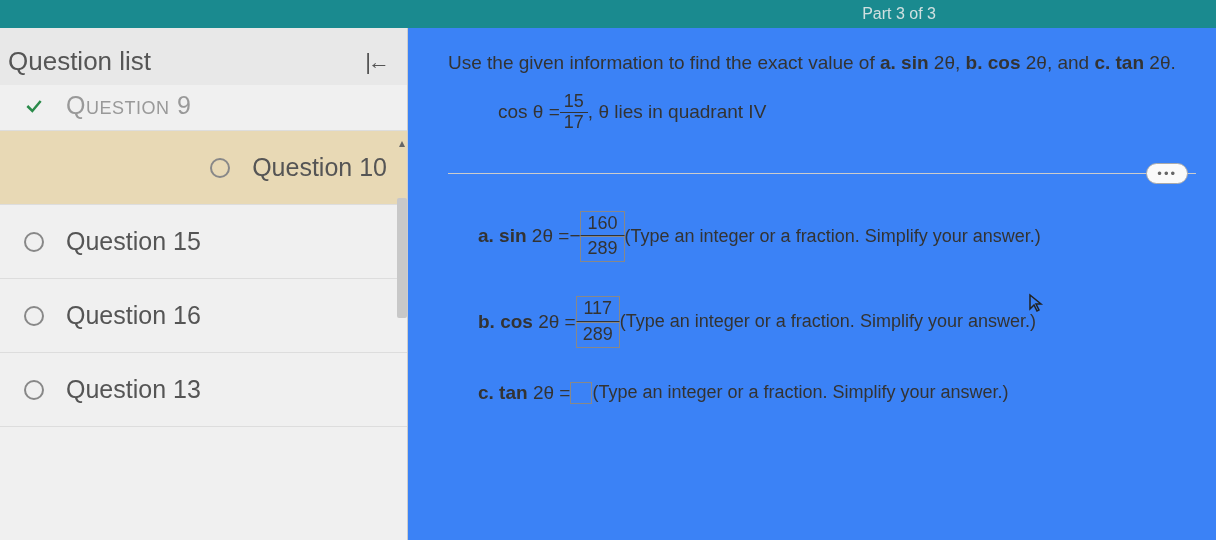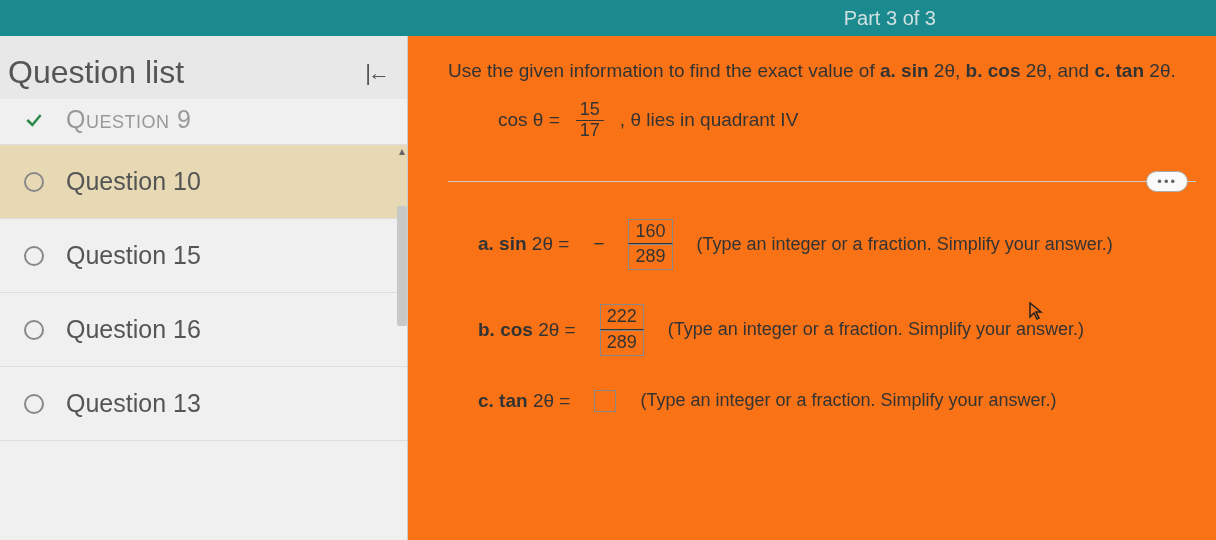--- a/index.html
+++ b/index.html
@@ -9,48 +9,48 @@
     }
     body {
       font-family: Arial, Helvetica, sans-serif;
       width: 1216px;
       height: 540px;
       overflow: hidden;
       background: #f5f5f5;
       color: #333;
     }
     .top-bar {
-      height: 36px;
+      height: 28px;
       background: #1a8a8f;
       display: flex;
       justify-content: flex-end;
       align-items: center;
       padding-right: 280px;
       color: #d0e0e0;
-      font-size: 20px;
+      font-size: 16px;
     }
     .main {
       display: flex;
       height: calc(100% - 28px);
     }
     .sidebar {
       width: 408px;
       background: #f0f0f0;
       border-right: 1px solid #ccc;
       position: relative;
     }
     .sidebar-header {
       display: flex;
       align-items: center;
       justify-content: space-between;
       padding: 18px 20px 8px 8px;
       background: #e8e8e8;
     }
     .sidebar-title {
-      font-size: 32px;
+      font-size: 26px;
       color: #555;
       font-weight: 400;
     }
     .collapse-arrow {
       font-size: 22px;
       color: #555;
       cursor: pointer;
       user-select: none;
       letter-spacing: -3px;
     }
@@ -66,20 +66,21 @@
       background: #f0f0f0;
     }
     .q-item.partial {
       padding-top: 6px;
       padding-bottom: 10px;
       color: #999;
       letter-spacing: 0.5px;
     }
     .q-item.selected {
       background: #e8d9b5;
+      justify-content: flex-end;
     }
     .radio {
       width: 20px;
       height: 20px;
       border: 2px solid #888;
       border-radius: 50%;
       flex-shrink: 0;
     }
     .check {
       width: 20px;
@@ -101,35 +102,35 @@
       position: absolute;
       right: 0;
       top: 170px;
       width: 10px;
       height: 120px;
       background: #c8c8c8;
       border-radius: 2px;
     }
     .content {
       flex: 1;
-      background: #f97316;
+      background: #3b82f6;
       padding: 24px 20px 0 40px;
       position: relative;
     }
     .prompt {
       font-size: 19px;
       color: #333;
       margin-bottom: 18px;
     }
     .given {
       font-size: 19px;
       color: #333;
       display: flex;
       align-items: center;
-      gap: 16px;
+      gap: 0;
       margin-left: 50px;
       margin-bottom: 30px;
     }
     .frac {
       display: inline-flex;
       flex-direction: column;
       vertical-align: middle;
       line-height: 1.1;
       font-size: 18px;
     }
@@ -169,21 +170,21 @@
       border-radius: 12px;
       padding: 2px 10px;
       font-size: 13px;
       color: #666;
       letter-spacing: 2px;
       cursor: pointer;
     }
     .answer-row {
       display: flex;
       align-items: center;
-      gap: 24px;
+      gap: 0;
       font-size: 19px;
       color: #333;
       margin-bottom: 34px;
       margin-left: 30px;
     }
     .answer-row .label-part { font-weight: bold; }
     .hint {
       font-size: 18px;
       color: #333;
     }
@@ -277,21 +278,21 @@
       <span class="frac boxed">
         <span class="num">160</span>
         <span class="den">289</span>
       </span>
       <span class="hint">(Type an integer or a fraction. Simplify your answer.)</span>
     </div>
 
     <div class="answer-row">
       <span><span class="label-part">b. cos</span> <span>2θ =</span></span>
       <span class="frac boxed">
-        <span class="num">222</span>
+        <span class="num">117</span>
         <span class="den">289</span>
       </span>
       <span class="hint">(Type an integer or a fraction. Simplify your answer.)</span>
     </div>
 
     <div class="answer-row">
       <span><span class="label-part">c. tan</span> <span>2θ =</span></span>
       <span class="empty-box"></span>
       <span class="hint">(Type an integer or a fraction. Simplify your answer.)</span>
     </div>

